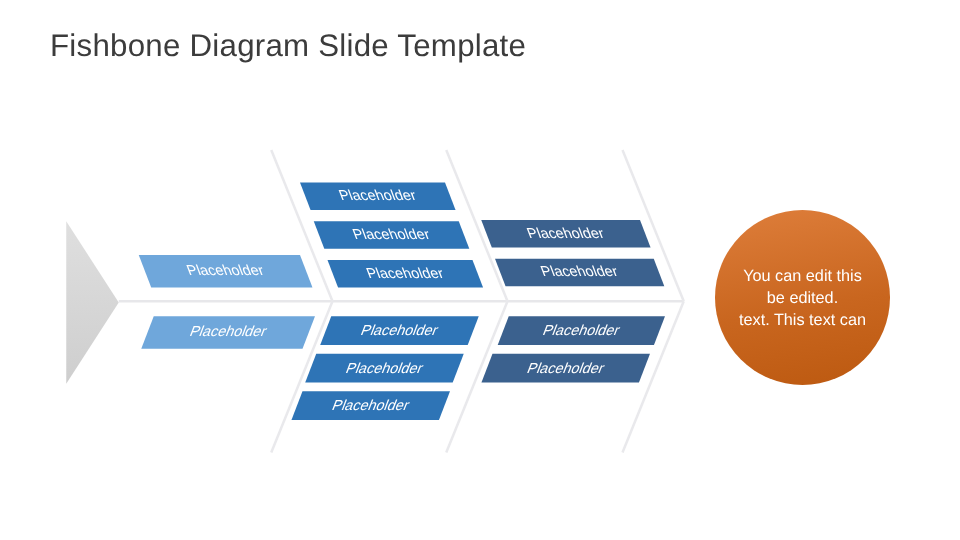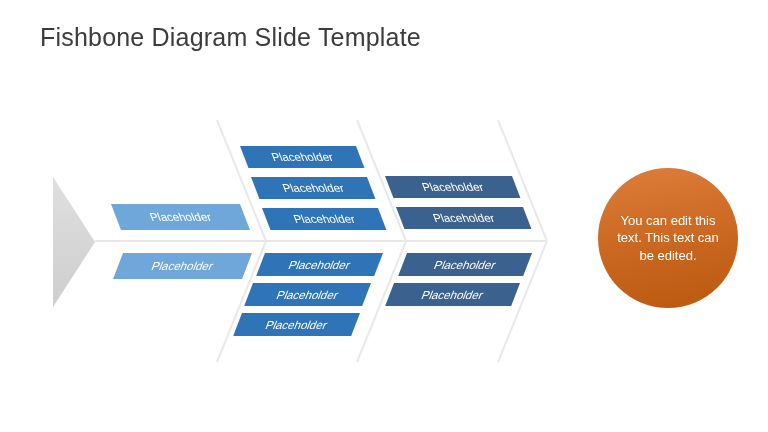--- a/index.html
+++ b/index.html
@@ -21,21 +21,21 @@
     transform-origin:top left;
     display:flex;align-items:center;justify-content:center;
     white-space:nowrap;
   }
   .bar.up{transform:skewX(21deg);}
   .bar.down{transform:skewX(-21deg);}
   .bar.light{background:#6FA7DB;}
   .bar.medium{background:#2E74B6;}
   .bar.dark{background:#3B618E;}
   .head-circle{
-    position:absolute;left:598px;top:168px;width:140px;height:140px;
+    position:absolute;left:572px;top:168px;width:140px;height:140px;
     border-radius:50%;
     background:linear-gradient(170deg,#DE7E3B 0%,#C9661F 55%,#BC5910 100%);
     display:flex;align-items:center;justify-content:center;
   }
   .head-text{
     width:120px;text-align:center;color:#ffffff;
     font-size:13px;line-height:1.35;
   }
   .head-text span{display:block;}
 </style>
@@ -76,18 +76,18 @@
 
   <div class="bar dark up" style="left:385px;top:176px;width:127px;height:22px;">Placeholder</div>
   <div class="bar dark up" style="left:396px;top:207px;width:127px;height:22px;">Placeholder</div>
 
   <div class="bar dark down" style="left:407px;top:253px;width:125px;height:23px;">Placeholder</div>
   <div class="bar dark down" style="left:394px;top:283px;width:126px;height:23px;">Placeholder</div>
 
   <div class="head-circle">
     <div class="head-text">
       <span>You can edit this</span>
+      <span>be edited.</span>
       <span>text. This text can</span>
-      <span>be edited.</span>
     </div>
   </div>
 
 </div>
 
 </body></html>

